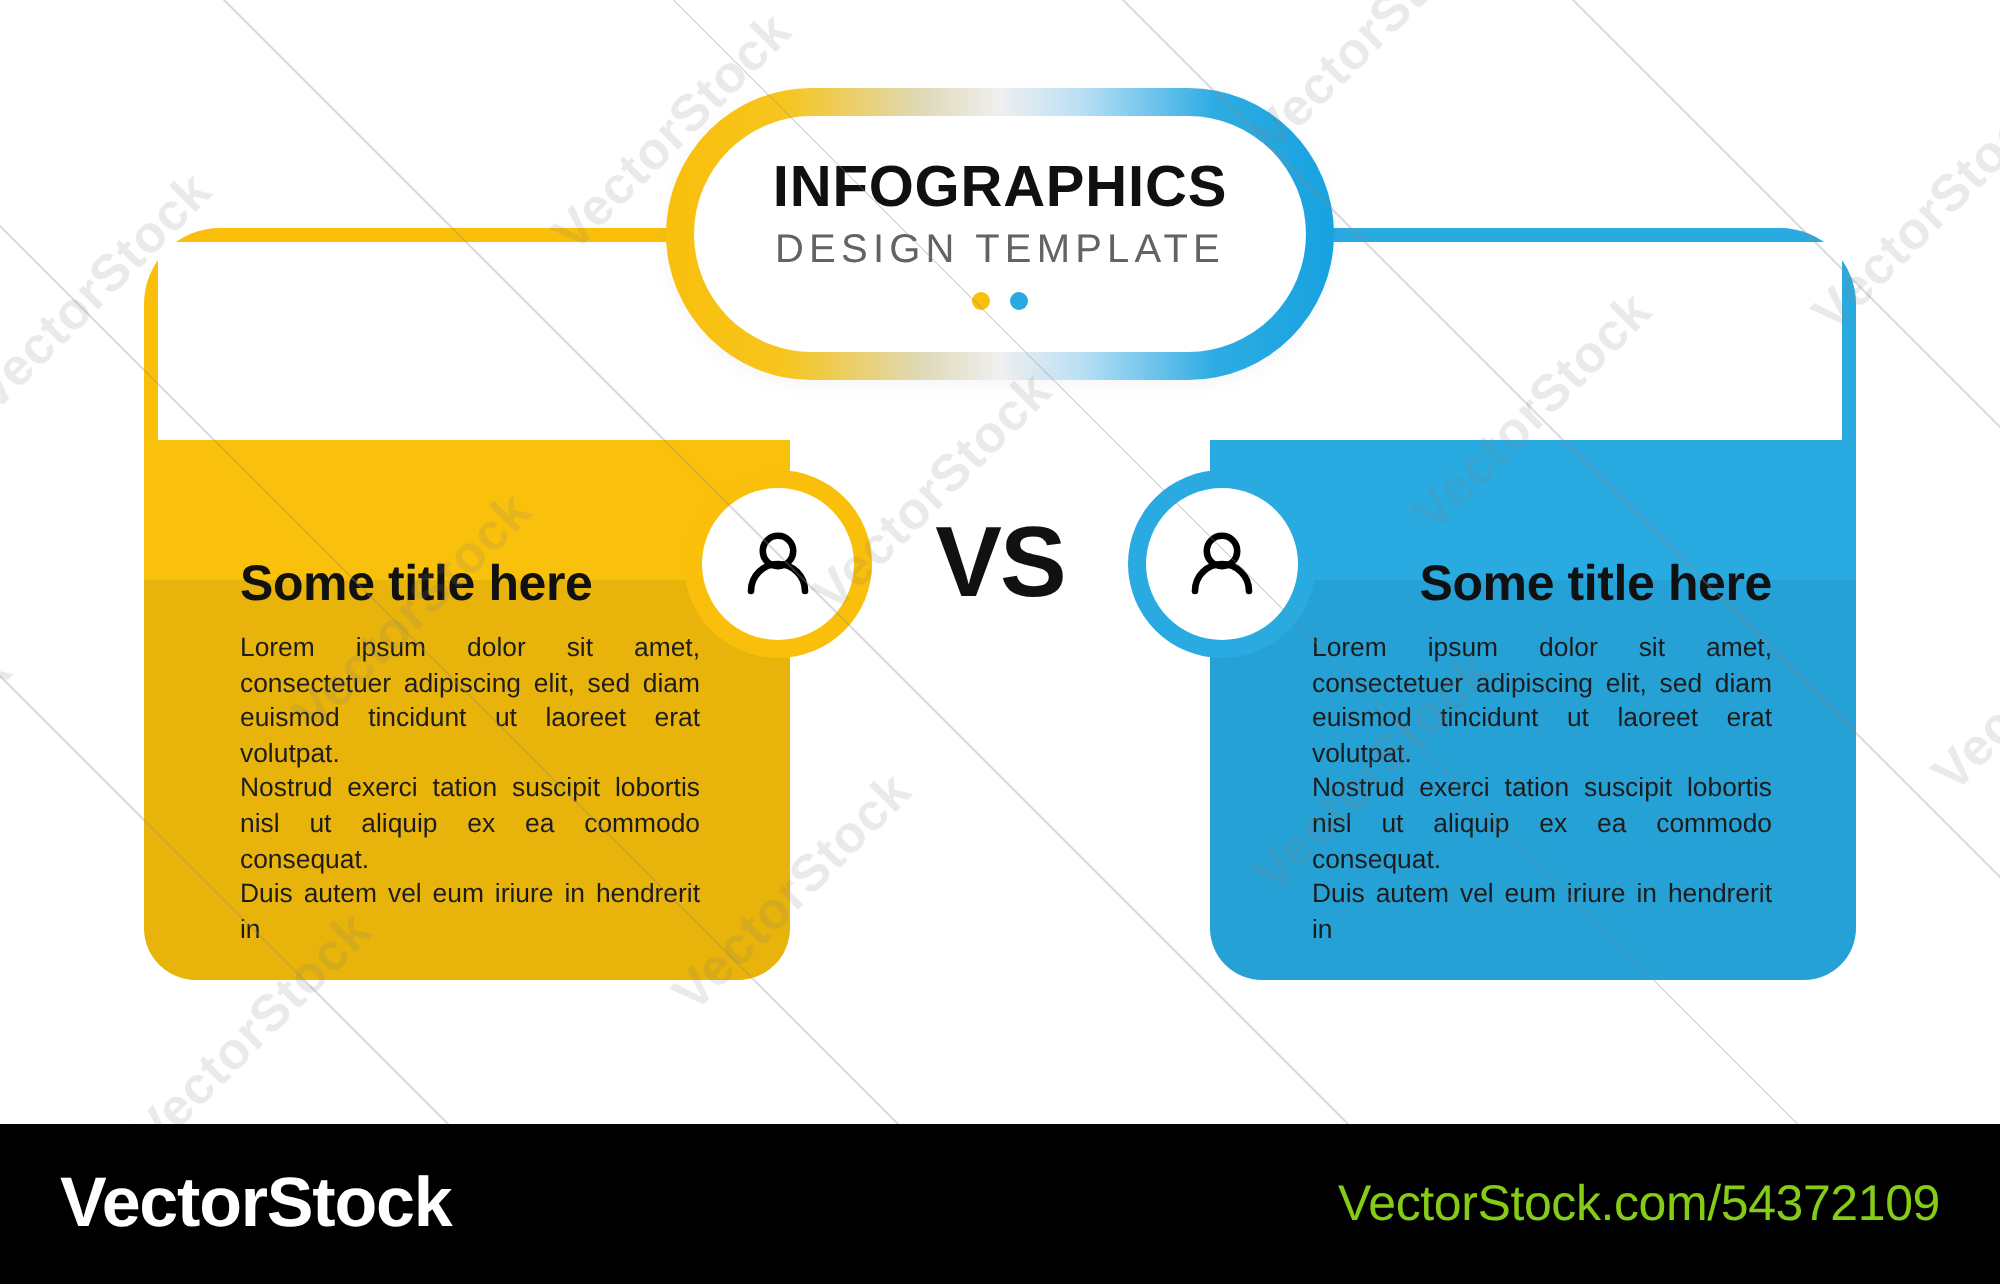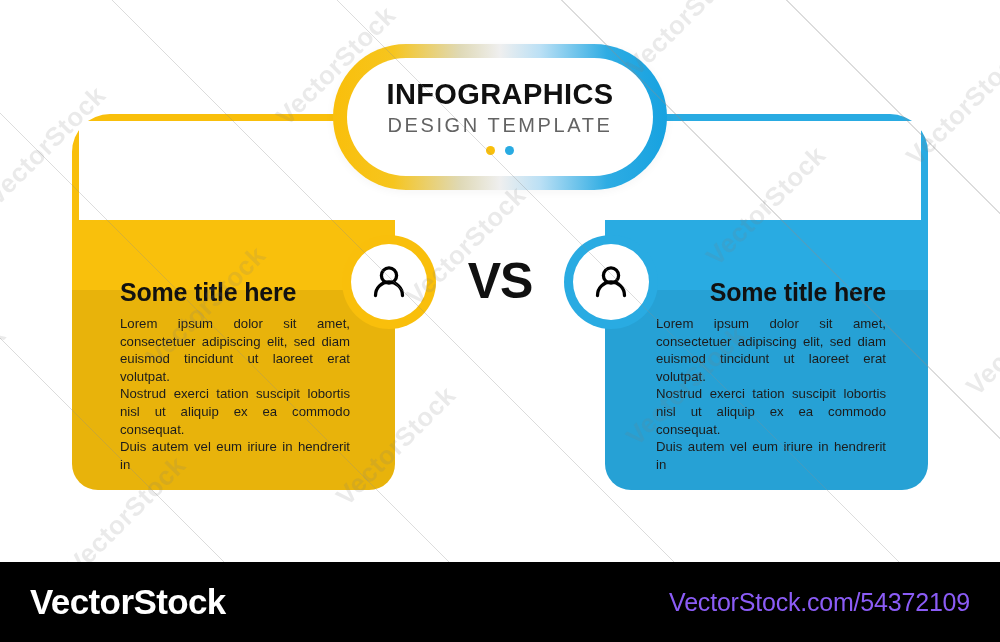--- a/index.html
+++ b/index.html
@@ -187,21 +187,21 @@
     display:flex; align-items:center;
     justify-content:space-between;
     padding:0 30px;
     z-index:80;
   }
   #footer-logo{
     color:#ffffff; font-size:35px; font-weight:700;
     letter-spacing:-.6px;
   }
   #footer-url{
-    color:#8b5cf6; font-size:25px; font-weight:400;
+    color:#84cc16; font-size:25px; font-weight:400;
     letter-spacing:-.2px;
   }
 </style>
 </head>
 <body>
 
 <div id="canvas">
 
   <div class="frame" id="frame-left-fill"></div>
   <div class="frame" id="frame-right"></div>

